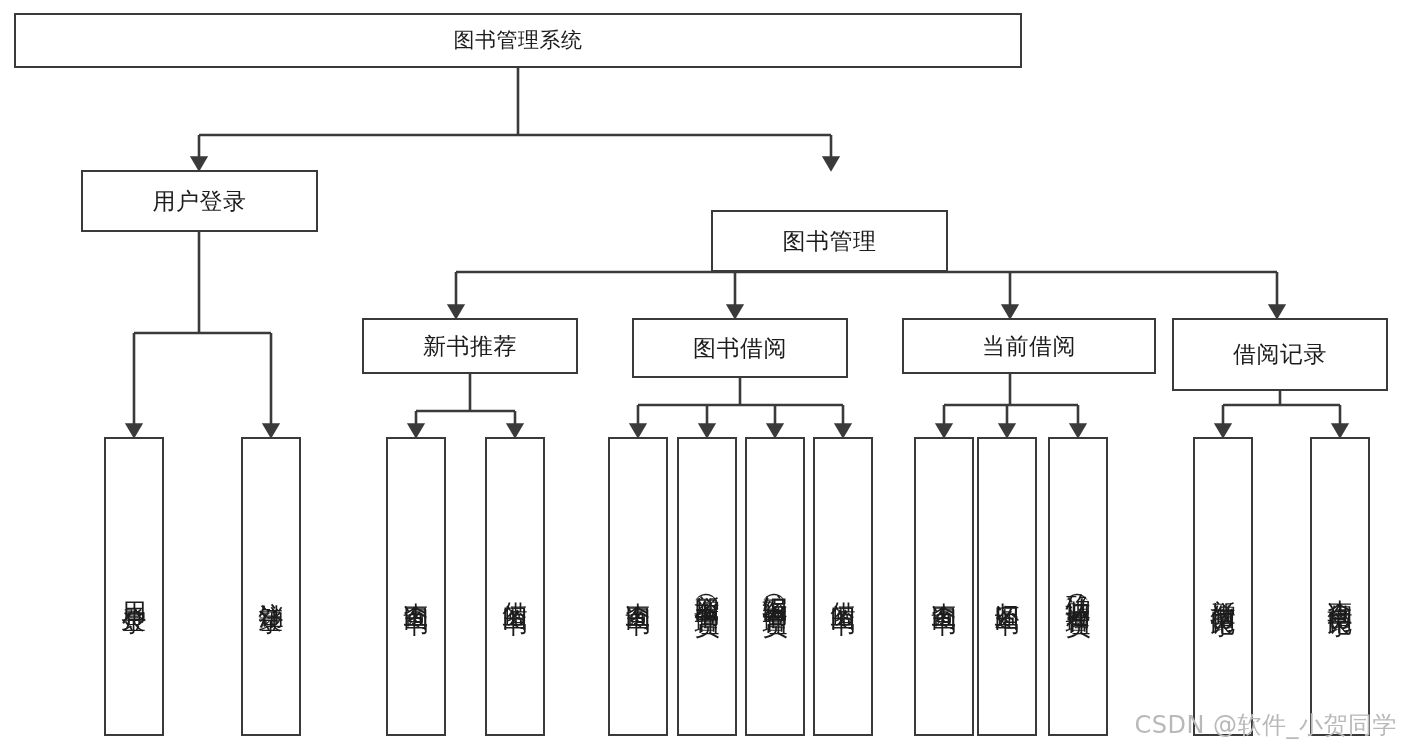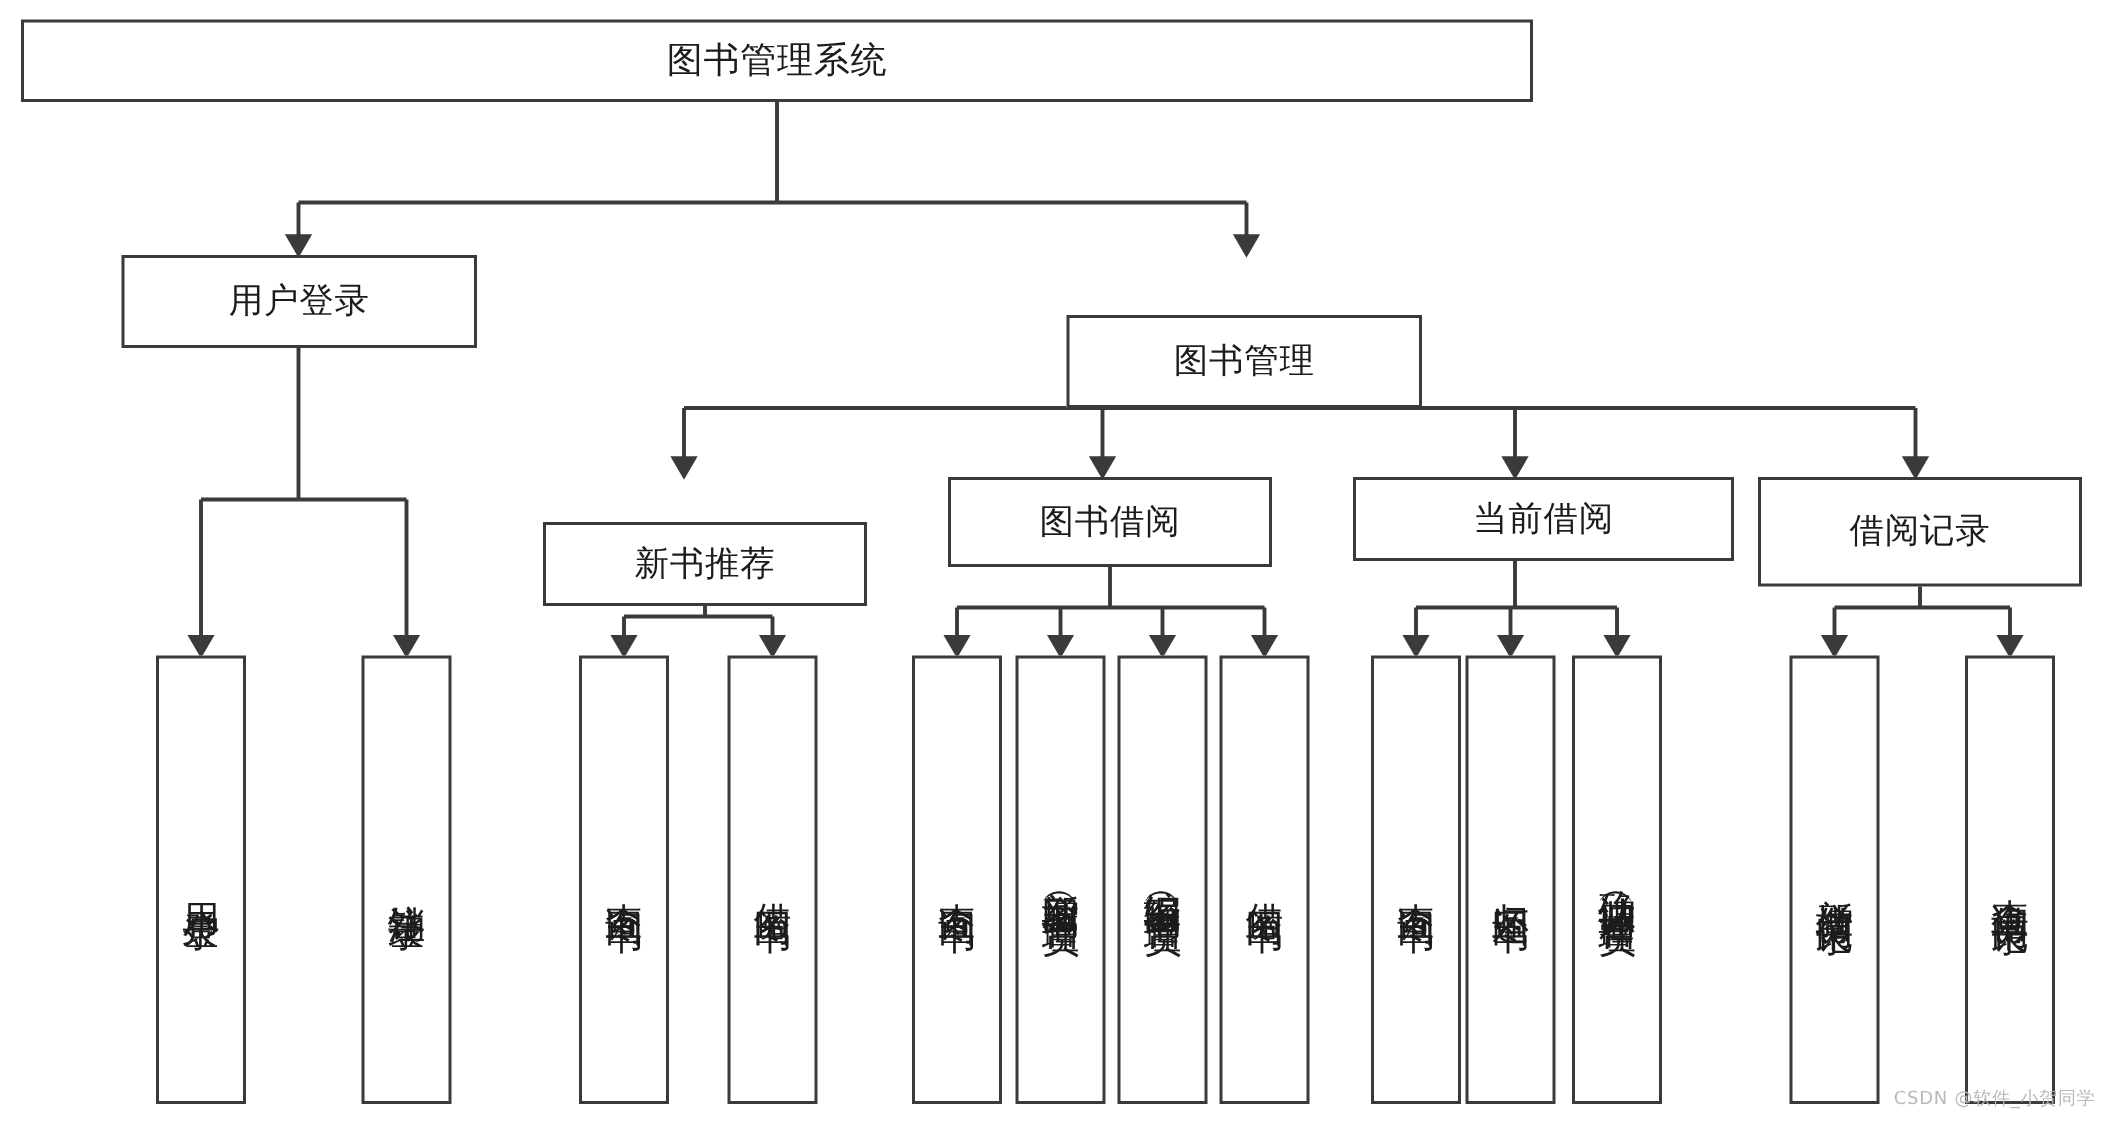--- a/index.html
+++ b/index.html
@@ -40,40 +40,41 @@
     color: #1c1c1c;
     text-align: center;
     line-height: 1.08;
     letter-spacing: 0.5px;
   }
   .node.horizontal .label {
     writing-mode: horizontal-tb;
     font-size: 23px;
   }
   .node.root .label {
-    font-size: 24px;
+    font-size: 21px;
+    font-family: Liberation Serif, serif;
   }
   .node.vertical {
     align-items: center;
     justify-content: center;
     padding-top: 2px;
   }
   .node.vertical .label {
     writing-mode: vertical-rl;
     text-orientation: upright;
     font-size: 25px;
     line-height: 1;
     letter-spacing: 3px;
     white-space: nowrap;
   }
   .watermark {
     position: absolute;
     right: 8px;
     bottom: 6px;
-    font-size: 12px;
+    font-size: 24px;
     color: #b9b9b9;
     letter-spacing: 0.5px;
     white-space: nowrap;
     font-family: "DejaVu Sans", "Liberation Sans", sans-serif;
   }
 </style>
 </head>
 <body>
 
 <div id="diagram-root">
@@ -144,21 +145,21 @@
     <span class="label">图书管理系统</span>
   </div>
 
   <div class="node horizontal" style="left:81px; top:170px; width:237px; height:62px;">
     <span class="label">用户登录</span>
   </div>
   <div class="node horizontal" style="left:711px; top:170px; width:237px; height:62px;margin-top:40px;">
     <span class="label">图书管理</span>
   </div>
 
-  <div class="node horizontal" style="left:362px; top:318px; width:216px; height:56px;margin-top:30px;">
+  <div class="node horizontal" style="left:362px; top:318px; width:216px; height:56px;">
     <span class="label">新书推荐</span>
   </div>
   <div class="node horizontal" style="left:632px; top:318px; width:216px; height:60px;">
     <span class="label">图书借阅</span>
   </div>
   <div class="node horizontal" style="left:902px; top:318px; width:254px; height:56px;">
     <span class="label">当前借阅</span>
   </div>
   <div class="node horizontal" style="left:1172px; top:318px; width:216px; height:73px;">
     <span class="label">借阅记录</span>

